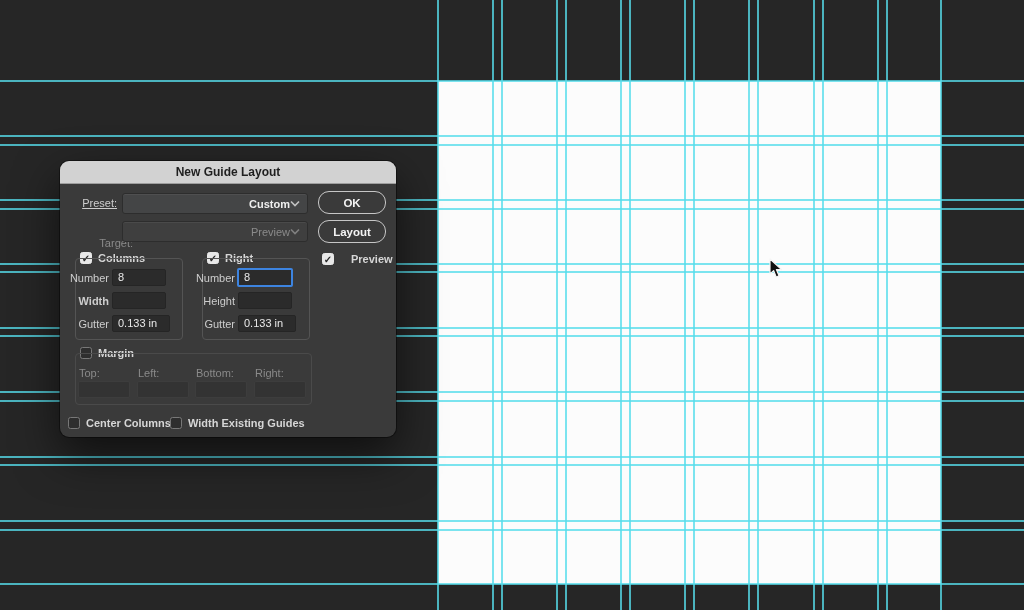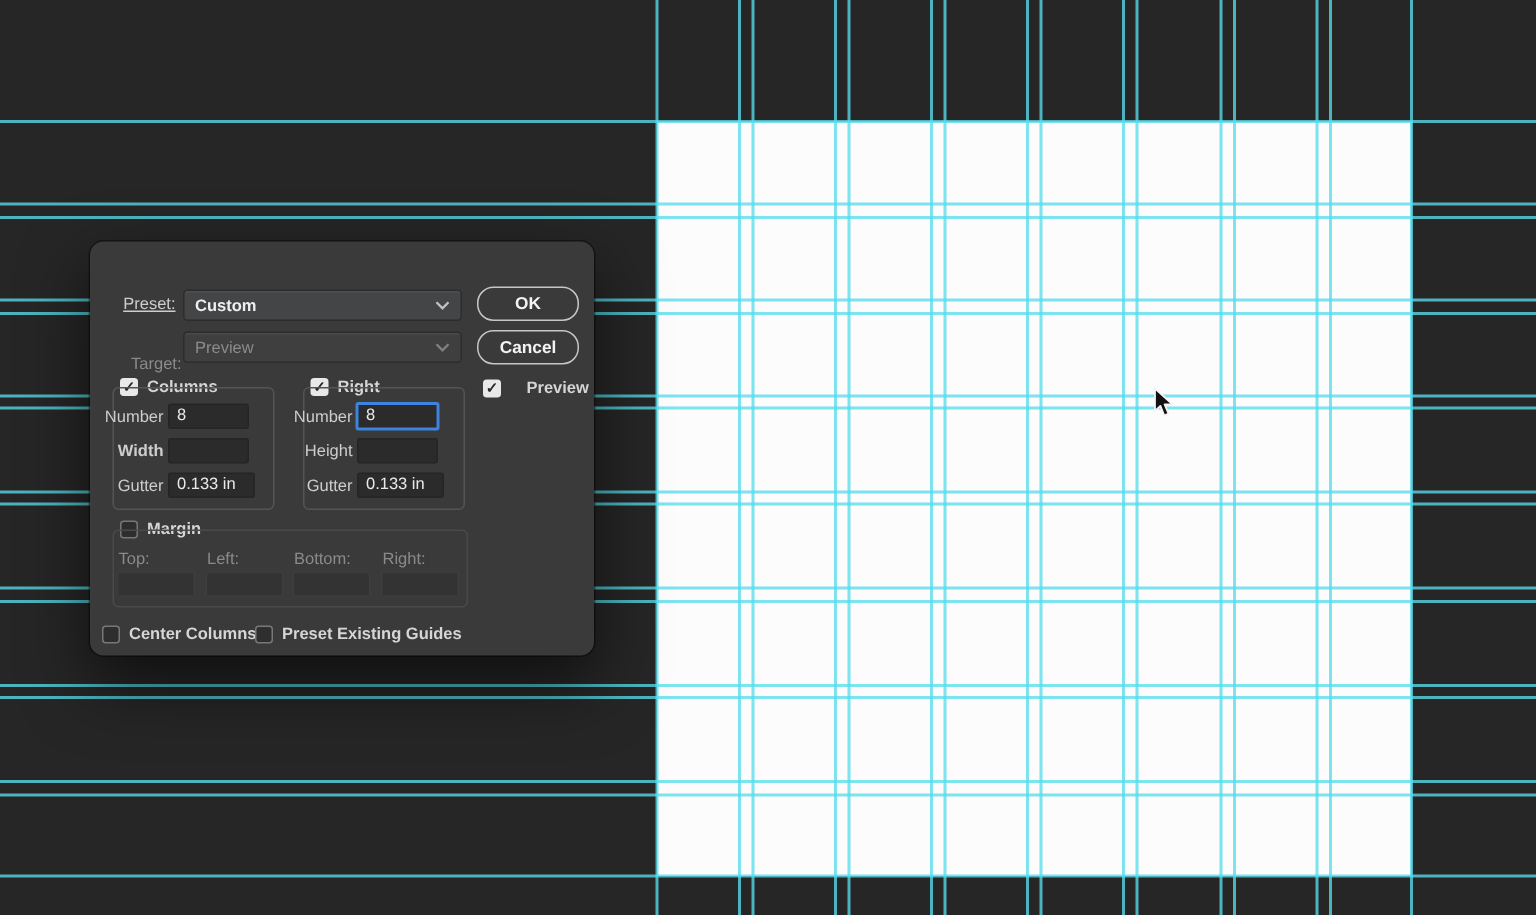--- a/index.html
+++ b/index.html
@@ -23,21 +23,21 @@
           border-radius:9px 9px 0 0;border-bottom:1px solid #9e9e9e;
           display:flex;align-items:center;justify-content:center;
           color:#1f1f1f;font-weight:bold;font-size:12px;}
   .lbl{position:absolute;white-space:nowrap;color:#cdcdcd;line-height:12px;}
   .lbl.dim{color:#8a8a8a;}
   .lbl.r{text-align:right;}
 
   .dropdown{position:absolute;height:19px;background:#444546;border:1px solid #2d2d2d;
           border-radius:3px;display:flex;align-items:center;padding:0 7px;color:#efefef;
           box-shadow:inset 0 1px 0 rgba(255,255,255,.06);}
-  .dropdown .val{flex:1;font-weight:600;}
+  .dropdown .val{flex:1;font-weight:600;text-align:right;}
   .dropdown.disabled{background:#3f3f3f;color:#8b8b8b;}
   .dropdown.disabled .val{font-weight:400;}
   .chev{width:10px;height:7px;flex:0 0 auto;opacity:.9;}
   .dropdown.disabled .chev{opacity:.45;}
 
   .btn{position:absolute;width:66px;height:21px;border:1.5px solid #c6c6c6;
           border-radius:11px;background:transparent;color:#f3f3f3;
           display:flex;align-items:center;justify-content:center;
           font-size:11.5px;font-weight:600;cursor:default;}
 
@@ -93,38 +93,41 @@
       <div class="guide h" style="top: 391px;"></div>
       <div class="guide h" style="top: 400px;"></div>
       <div class="guide h" style="top: 456px;"></div>
       <div class="guide h" style="top: 464px;"></div>
       <div class="guide h" style="top: 520px;"></div>
       <div class="guide h" style="top: 529px;"></div>
       <div class="guide h" style="top: 583px;"></div>
     </div>
 
   <div id="dialog">
+    <div class="titlebar">
+      <span>New Guide Layout</span>
+    </div>
 
     <div class="lbl r" style="left:0;top:36px;width:57px;text-decoration:underline;">Preset:</div>
     <div class="dropdown" style="left:62px;top:32px;width:170px;">
       <span class="val">Custom</span>
       <svg class="chev" viewBox="0 0 10 7">
           <polyline points="1,1.5 5,5.5 9,1.5" fill="none" stroke="#cfcfcf" stroke-width="1.6"></polyline>
         </svg>
     </div>
     <div class="btn" style="left:258px;top:30px;">OK</div>
 
-    <div class="lbl r dim" style="left:4px;top:64px;width:57px;margin-top:12px;">Target:</div>
+    <div class="lbl r dim" style="left:16px;top:64px;width:57px;margin-top:12px;">Target:</div>
     <div class="dropdown disabled" style="left:62px;top:60px;width:170px;">
       <span class="val">Preview</span>
       <svg class="chev" viewBox="0 0 10 7">
           <polyline points="1,1.5 5,5.5 9,1.5" fill="none" stroke="#cfcfcf" stroke-width="1.6"></polyline>
         </svg>
     </div>
-    <div class="btn" style="left:258px;top:59px;">Cancel</div>
+    <div class="btn" style="left:258px;top:59px;">Layout</div>
 
     <span class="checkbox checked" style="left:20px;top:91px;">✓</span>
     <span class="cb-label" style="left:38px;top:91px;">Columns</span>
     <div class="group" style="left:15px;top:97px;width:106px;height:80px;"></div>
     <div class="lbl r" style="left:0;top:111px;width:49px;">Number</div>
     <div class="input" style="left:52px;top:108px;width:42px;">8</div>
     <div class="lbl r" style="left:0;top:134px;width:49px;font-weight:bold;">Width</div>
     <div class="input" style="left:52px;top:131px;width:42px;"></div>
     <div class="lbl r" style="left:0;top:157px;width:49px;">Gutter</div>
     <div class="input" style="left:52px;top:154px;width:46px;">0.133 in</div>
@@ -150,19 +153,19 @@
     <div class="lbl dim" style="left:136px;top:206px;">Bottom:</div>
     <div class="lbl dim" style="left:195px;top:206px;text-align:right;">Right:</div>
     <div class="input disabled" style="left:18px;top:220px;width:40px;"></div>
     <div class="input disabled" style="left:77px;top:220px;width:40px;"></div>
     <div class="input disabled" style="left:135px;top:220px;width:40px;"></div>
     <div class="input disabled" style="left:194px;top:220px;width:40px;"></div>
 
     <span class="checkbox" style="left:8px;top:256px;"></span>
     <span class="cb-label" style="left:26px;top:256px;">Center Columns</span>
     <span class="checkbox" style="left:110px;top:256px;"></span>
-    <span class="cb-label" style="left:128px;top:256px;">Preset Existing Guides</span>
+    <span class="cb-label" style="left:128px;top:256px;">Width Existing Guides</span>
   </div>
 
   <svg id="cursor" width="15" height="21" viewBox="0 0 15 21" style="left: 769px; top: 258px;">
     <path d="M1,1 L1,16 L4.6,12.6 L7.2,19 L10,17.8 L7.4,11.6 L12.6,11.6 Z" fill="#111" stroke="#f5f5f5" stroke-width="1.2" stroke-linejoin="round"></path>
   </svg>
 </div>
 
 </body></html>

